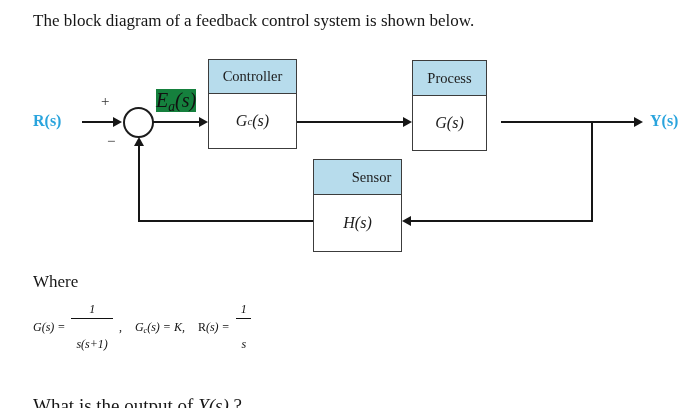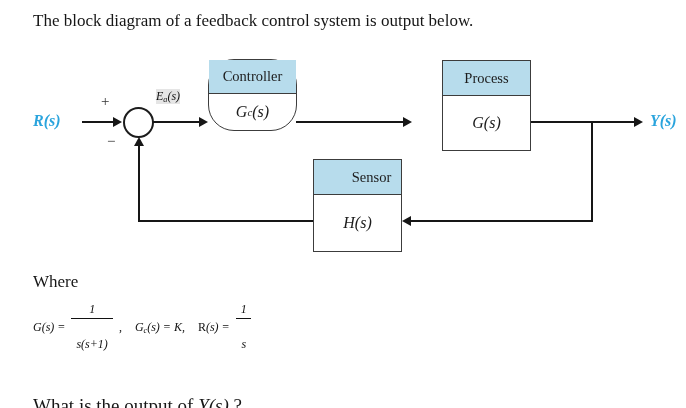--- a/index.html
+++ b/index.html
@@ -29,40 +29,40 @@
          border:2px solid #1c1c1c; border-radius:50%; background:#ffffff; }
 
   .block { position:absolute; border:1.6px solid #3c3c3c; background:#ffffff;
            display:flex; flex-direction:column; box-sizing:border-box; }
   .block-header { background:#b7dcec; border-bottom:1.6px solid #3c3c3c;
            display:flex; align-items:center; justify-content:center;
            font-size:14.5px; color:#1c1c1c; }
   .block-body { flex:1; display:flex; align-items:center; justify-content:center;
            font-style:italic; font-size:16px; color:#1c1c1c; }
 
-  .sig    { position:absolute; color:#2aa4dd; font-weight:bold; font-style:italic; font-size:16px; }
-  .errlbl { position:absolute; font-style:italic; font-size:12px; color:#111111; background:#e5e5e5;text-align:right; }
+  .sig    { position:absolute; color:#2aa4dd; font-weight:bold; font-size:16px; }
+  .errlbl { position:absolute; font-style:italic; font-size:20px; color:#111111; background:#15803d;text-align:right; }
   .sign   { position:absolute; font-size:15px; color:#333333; }
 
   sub.mt { font-size:0.68em; font-style:italic; vertical-align:-0.3em; line-height:0; }
 
   .eqrow { position:absolute; left:33px; top:303px; display:flex; align-items:center;
            font-size:12px; color:#111111; white-space:pre;justify-content:center; }
   .frac  { display:inline-flex; flex-direction:column; align-items:center;
            line-height:1.15; margin:0 6px; text-align:center; }
   .frac .num { padding:0 5px 1px; }
   .frac .den { border-top:1.3px solid #111111; padding:19px 5px 0; }
   .eq-gap { margin-right:13px; }
 </style>
 </head>
 <body>
 
 <div class="canvas">
 
-  <div class="title">The block diagram of a feedback control system is output below.</div>
+  <div class="title">The block diagram of a feedback control system is shown below.</div>
 
   <div>
 
     <span class="sig" style="left:33px; top:112px;">R(s)</span>
     <span class="sig" style="left:650px; top:112px;">Y(s)</span>
     <span class="errlbl" style="left:156px; top:89px;"><span>E</span><sub class="mt">a</sub><span>(s)</span></span>
     <span class="sign" style="left:101px; top:93px;">+</span>
     <span class="sign" style="left:107px; top:133px;">−</span>
 
     <div class="hline" style="left:82px;  top:121px; width:32px;"></div>
@@ -79,30 +79,30 @@
     <div class="hline" style="left:501px; top:121px; width:134px;"></div>
     <div class="arr-r" style="left:634px; top:117px;"></div>
 
     <div class="vline" style="left:591px; top:121px; height:101px;"></div>
     <div class="hline" style="left:411px; top:220px; width:182px;"></div>
     <div class="arr-l" style="left:402px; top:216px;"></div>
     <div class="hline" style="left:139px; top:220px; width:175px;"></div>
     <div class="vline" style="left:138px; top:145px; height:77px;"></div>
     <div class="arr-u" style="left:134px; top:137px;"></div>
 
-    <div class="block" style="left:208px; top:59px; width:89px; height:72px;border-radius:26px;">
+    <div class="block" style="left:208px; top:59px; width:89px; height:90px;">
       <div class="block-header" style="height:33px;">Controller</div>
       <div class="block-body">
           <span>G</span>
           <sub class="mt">c</sub>
           <span>(s)</span>
         </div>
     </div>
 
-    <div class="block" style="left:412px; top:60px; width:89px; height:91px;margin-left:30px;">
+    <div class="block" style="left:412px; top:60px; width:75px; height:91px;">
       <div class="block-header" style="height:34px;">Process</div>
       <div class="block-body">G(s)</div>
     </div>
 
     <div class="block" style="left:313px; top:159px; width:89px; height:93px;">
       <div class="block-header" style="height:34px;padding-left:28px;">Sensor</div>
       <div class="block-body">H(s)</div>
     </div>
   </div>
 

